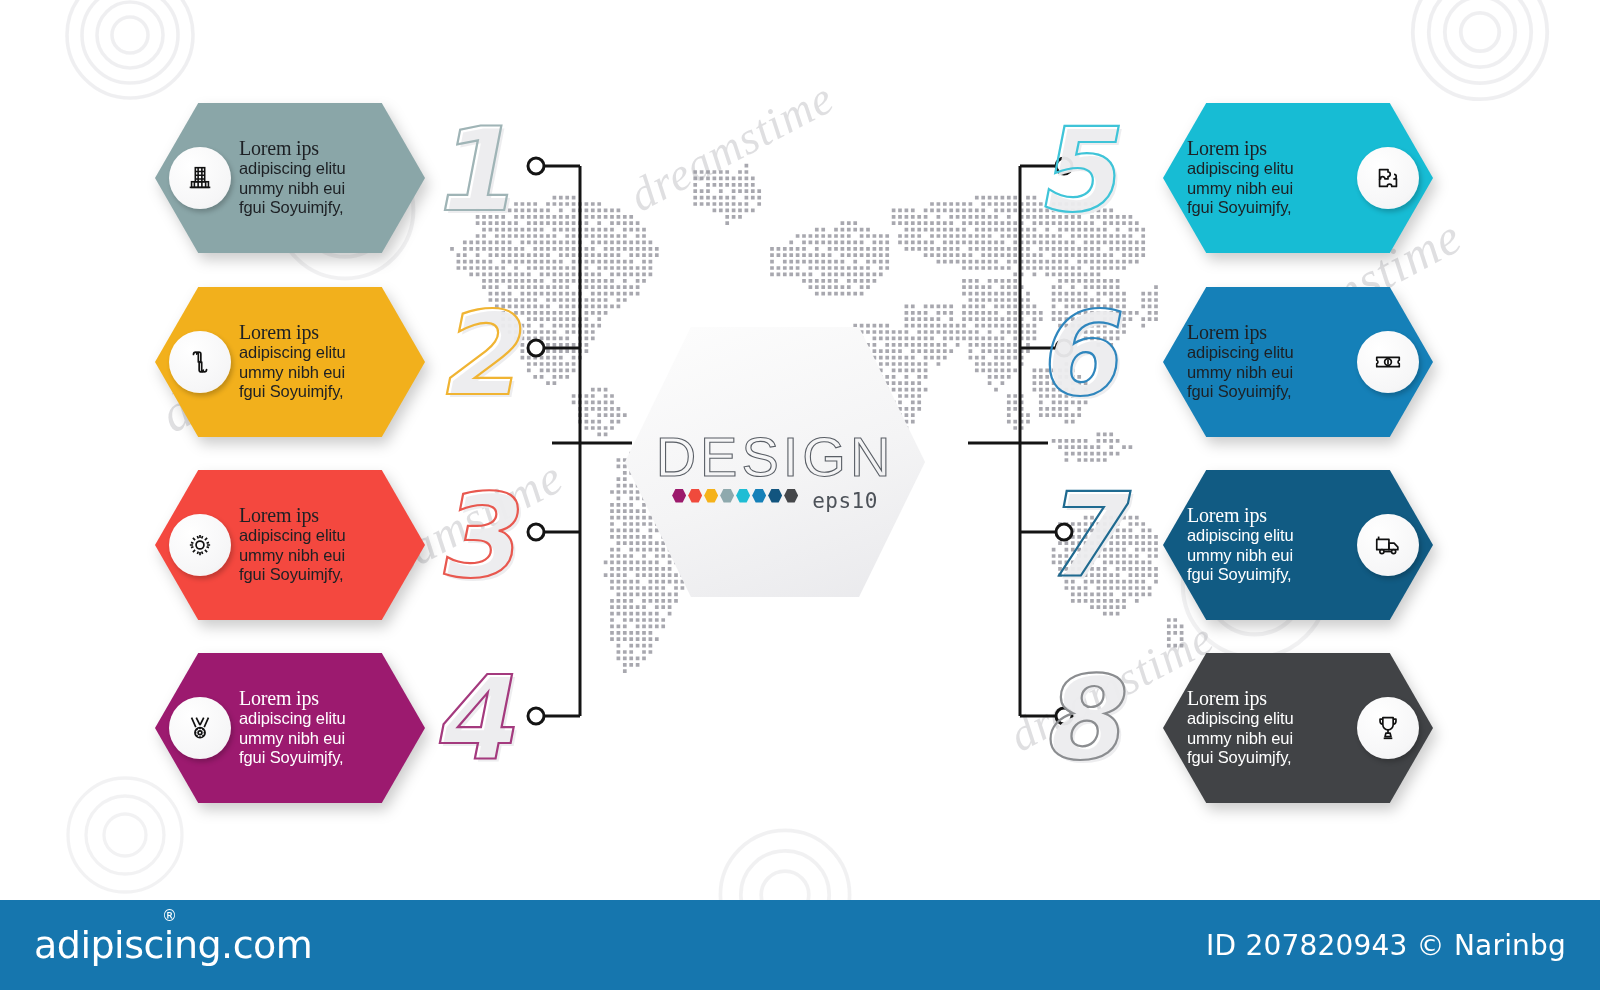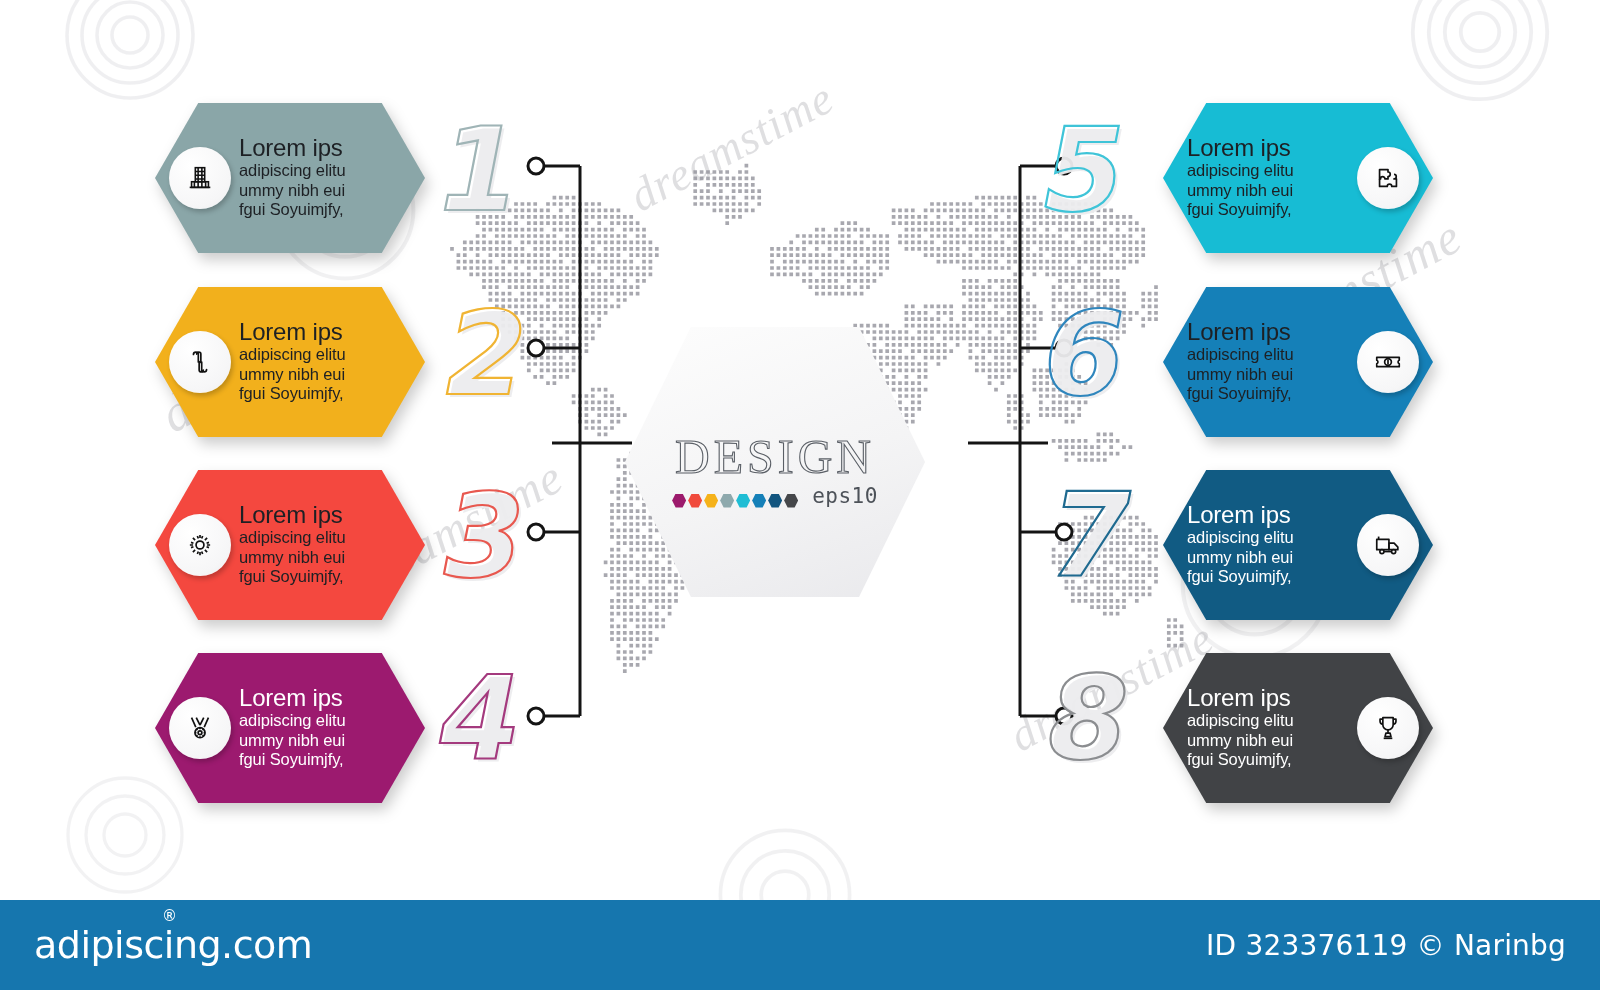--- a/index.html
+++ b/index.html
@@ -56,30 +56,30 @@
     justify-content: center;
   }
   #center-hex .t1 {
     font-family: "DejaVu Sans Mono", monospace;
     font-size: 27px;
     letter-spacing: 3.0px;
     color: #3c4046;
     font-weight: 400;
   }
   #center-hex .t2 {
-    font-family: Liberation Serif, serif;
-    font-size: 48px;
+    font-family: Liberation Sans, sans-serif;
+    font-size: 56px;
     letter-spacing: 4px;
     margin-top: 12px;
     color: transparent;
     -webkit-text-stroke: 1.1px #5a5f66;
   }
   #center-hex .dots-row {
     display: flex;
-    align-items: flex-end;
+    align-items: flex-start;
     gap: 2px;
   }
   #center-hex .dot {
     width: 14px; height: 14px;
     clip-path: polygon(25% 0%,75% 0%,100% 50%,75% 100%,25% 100%,0% 50%);
   }
   #center-hex .eps {
     font-family: "DejaVu Sans Mono", monospace;
     font-size: 21px;
     letter-spacing: .5px;
@@ -138,25 +138,26 @@
     box-shadow: 2px 3px 5px rgba(0,0,0,.22);
     display: flex; align-items: center; justify-content: center;
   }
   .badge svg { display: block; }
 
   .txt { flex: 1 1 auto; min-width: 0; }
   .card.left  .txt { text-align: left; padding-left: 2px; }
   .card.right .txt { text-align: left; padding-left: 10px; }
 
   .txt .head {
-    font-size: 24px;
+    font-size: 20px;
     font-weight: 400;
     line-height: 1.04;
     letter-spacing: -.2px;
     white-space: nowrap;
+    font-family: Liberation Serif, serif;
   }
   .txt .sub {
     font-size: 16.5px;
     line-height: 1.18;
     letter-spacing: -.1px;
     white-space: nowrap;
   }
 
   
   #footer {
@@ -482,16 +483,16 @@
         <div class="sub" style="color: rgb(255, 255, 255);">fgui Soyuimjfy,</div>
       </div>
     </div>
   </div>
 
   <div id="footer">
     <div id="dtlogo">
       <span>adipiscing.com</span>
       <span class="reg">®</span>
     </div>
-    <div id="dtid">ID 323376119 © Narinbg</div>
+    <div id="dtid">ID 207820943 © Narinbg</div>
   </div>
 
 </div>
 
 </body></html>

